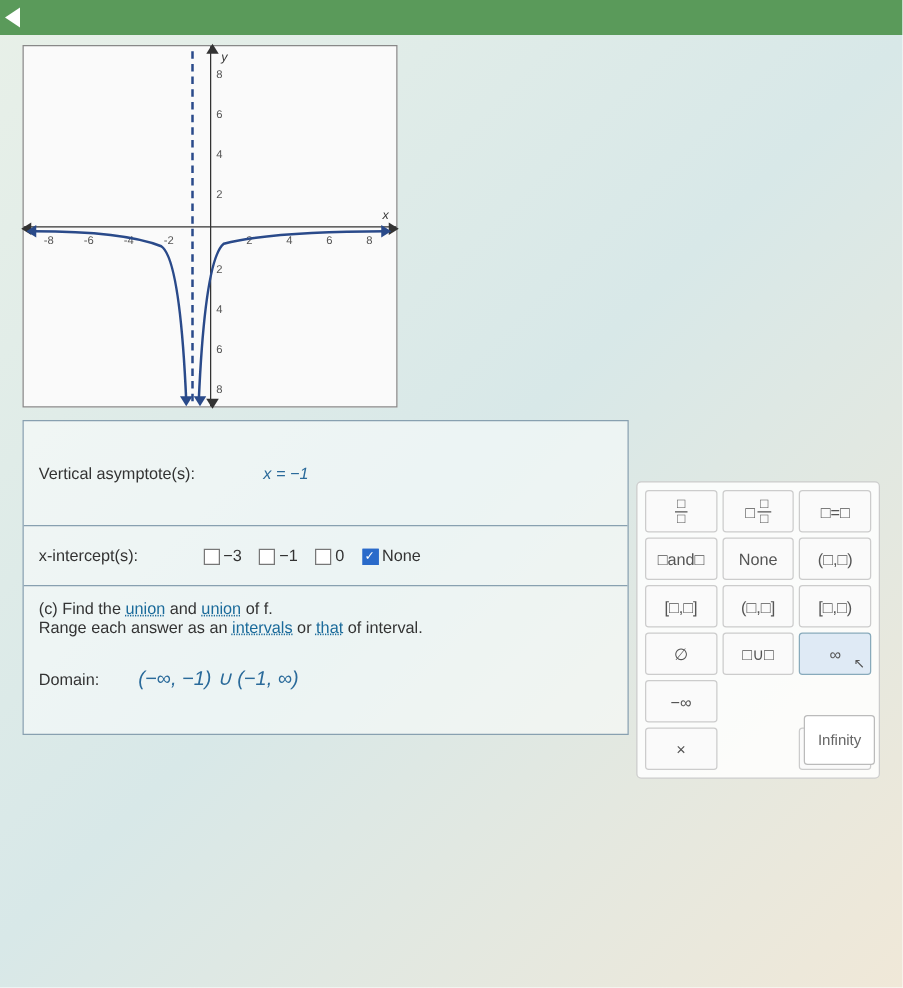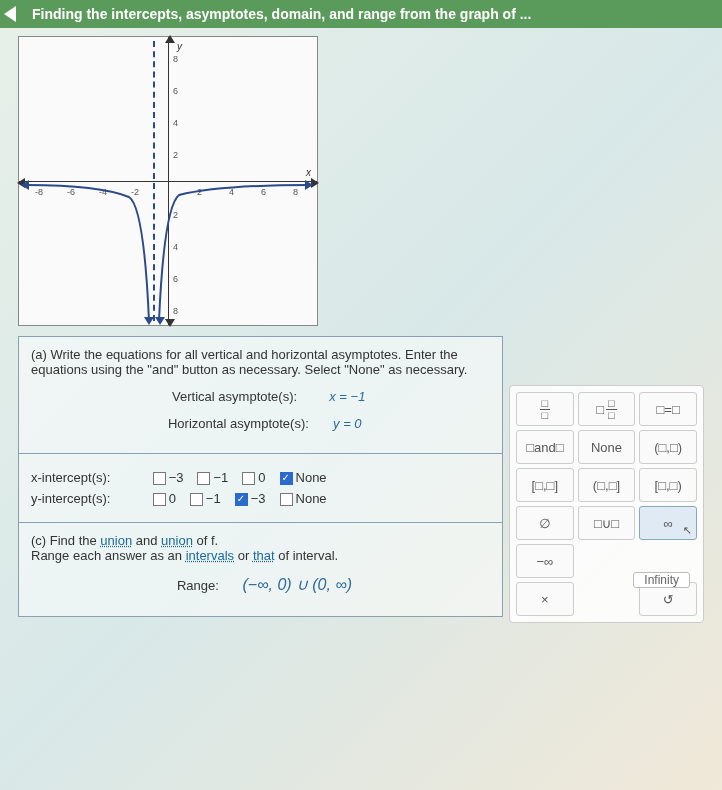--- a/index.html
+++ b/index.html
@@ -57,23 +57,23 @@
       width: 485px;
     }
     .qa-section { border-bottom:1px solid #88a0b0; padding:10px 12px; }
     .qa-section:last-child { border-bottom:none; }
     .label-inline { display:inline-block; width:170px; }
     .answer-field {
       font-style: italic;
       color: #2a6a9a;
       padding: 2px 6px;
     }
-    .row { margin:12px 0;text-align:center; }
+    .row { margin:24px 0; }
     .checkbox-row { margin:6px 0; }
-    .checkbox-group { display:inline-block; margin-left:8px;}
+    .checkbox-group { display:inline-block; margin-left:18px;}
     .checkbox-item { display:inline-block; margin-right:14px; }
     .cb { display:inline-block; width:13px; height:13px; border:1px solid #777; background:#fff; vertical-align:middle; margin-right:3px; position:relative;}
     .cb.checked { background:#2a6aca; border-color:#2a6aca;}
     .cb.checked::after { content:"✓"; color:#fff; font-size:10px; position:absolute; top:-1px; left:1px;}
     .link { color:#1a6a9a; text-decoration: underline dotted; }
     .palette {
       position:absolute;
       right: 18px;
       top: 385px;
       width: 195px;
@@ -95,40 +95,39 @@
       font-size:13px;
       color:#555;
       border-radius:3px;
       cursor:pointer;
       position:relative;
     }
     .pal-btn.highlight { background:#dfeaf5; border-color:#8ab; }
     .pal-btn .cursor-icon{position:absolute;right:4px;bottom:2px;font-size:11px;}
     .tooltip {
       position:absolute;
-      right: 32px;
+      right: 22px;
       top: 572px;
       background:#fff;
       border:1px solid #bbb;
-      padding:0 10px;
+      padding:12px 10px;
       font-size:12px;
       color:#666;
       border-radius:3px;
     }
     .fraction { display:inline-flex; flex-direction:column; align-items:center; font-size:11px; line-height:1;}
     .fraction .num{border-bottom:1px solid #555;padding:0 2px;}
     .fraction .den{padding:0 2px;}
     .axis-label{position:absolute;font-size:10px;color:#333;font-style:italic;}
   </style>
 </head>
 <body>
 
 <div class="header">
   <div class="header-chevron"></div>
-  <span>Finding the intercepts, asymptotes, domain, and range from the graph of ...</span>
 </div>
 
 <div class="content">
 
   <div class="graph-box">
     <div class="graph-inner">
 
       <div class="grid-line" style="left:0;right:0;top:50%;height:1px;background:#333"></div>
       <div class="grid-line" style="top:0;bottom:0;left:50%;width:1px;background:#333"></div>
 
@@ -165,48 +164,39 @@
       </svg>
       <div class="arrow curve-arrow-left" style="top:143px;left:2px"></div>
       <div class="arrow curve-arrow-right" style="top:143px;right:4px"></div>
       <div class="arrow curve-arrow-down" style="left:125px;bottom:0"></div>
       <div class="arrow curve-arrow-down" style="left:136px;bottom:0"></div>
     </div>
   </div>
 
   <div class="qa-box">
     <div class="qa-section">
-      <div>(a) Write the equations for all vertical and horizontal asymptotes. Enter the equations using the "and" button as necessary. Select "None" as necessary.</div>
       <div class="row">
         <span class="label-inline">Vertical asymptote(s):</span>
         <span class="answer-field">x = −1</span>
-      </div>
-      <div class="row">
-        <span class="label-inline">Horizontal asymptote(s):</span>
-        <span class="answer-field">y = 0</span>
       </div>
     </div>
     <div class="qa-section">
       <div class="checkbox-row">
         <span style="display:inline-block;width:110px">x-intercept(s):</span>
         <span class="checkbox-group" id="xints"><span class="checkbox-item"><span class="cb"></span><span>−3</span></span><span class="checkbox-item"><span class="cb"></span><span>−1</span></span><span class="checkbox-item"><span class="cb"></span><span>0</span></span><span class="checkbox-item"><span class="cb checked"></span><span>None</span></span></span>
       </div>
-      <div class="checkbox-row">
-        <span style="display:inline-block;width:110px">y-intercept(s):</span>
-        <span class="checkbox-group" id="yints"><span class="checkbox-item"><span class="cb"></span><span>0</span></span><span class="checkbox-item"><span class="cb"></span><span>−1</span></span><span class="checkbox-item"><span class="cb checked"></span><span>−3</span></span><span class="checkbox-item"><span class="cb"></span><span>None</span></span></span>
-      </div>
     </div>
     <div class="qa-section">
       <div>
         <span>(c) Find the </span><span class="link">union</span><span> and </span><span class="link">union</span><span> of f.</span><br>
         <span>Range each answer as an </span><span class="link">intervals</span><span> or </span><span class="link">that</span><span> of interval.</span>
       </div>
       <div class="row">
-        <span style="display:inline-block;width:70px">Range:</span>
-        <span class="answer-field" style="font-size:16px">(−∞, 0) ∪ (0, ∞)</span>
+        <span style="display:inline-block;width:70px">Domain:</span>
+        <span class="answer-field" style="font-size:16px">(−∞, −1) ∪ (−1, ∞)</span>
       </div>
     </div>
   </div>
 
 </div>
 
 <div class="palette" id="palette">
     <div class="pal-btn">
       <span class="fraction">
         <span class="num">□</span>

